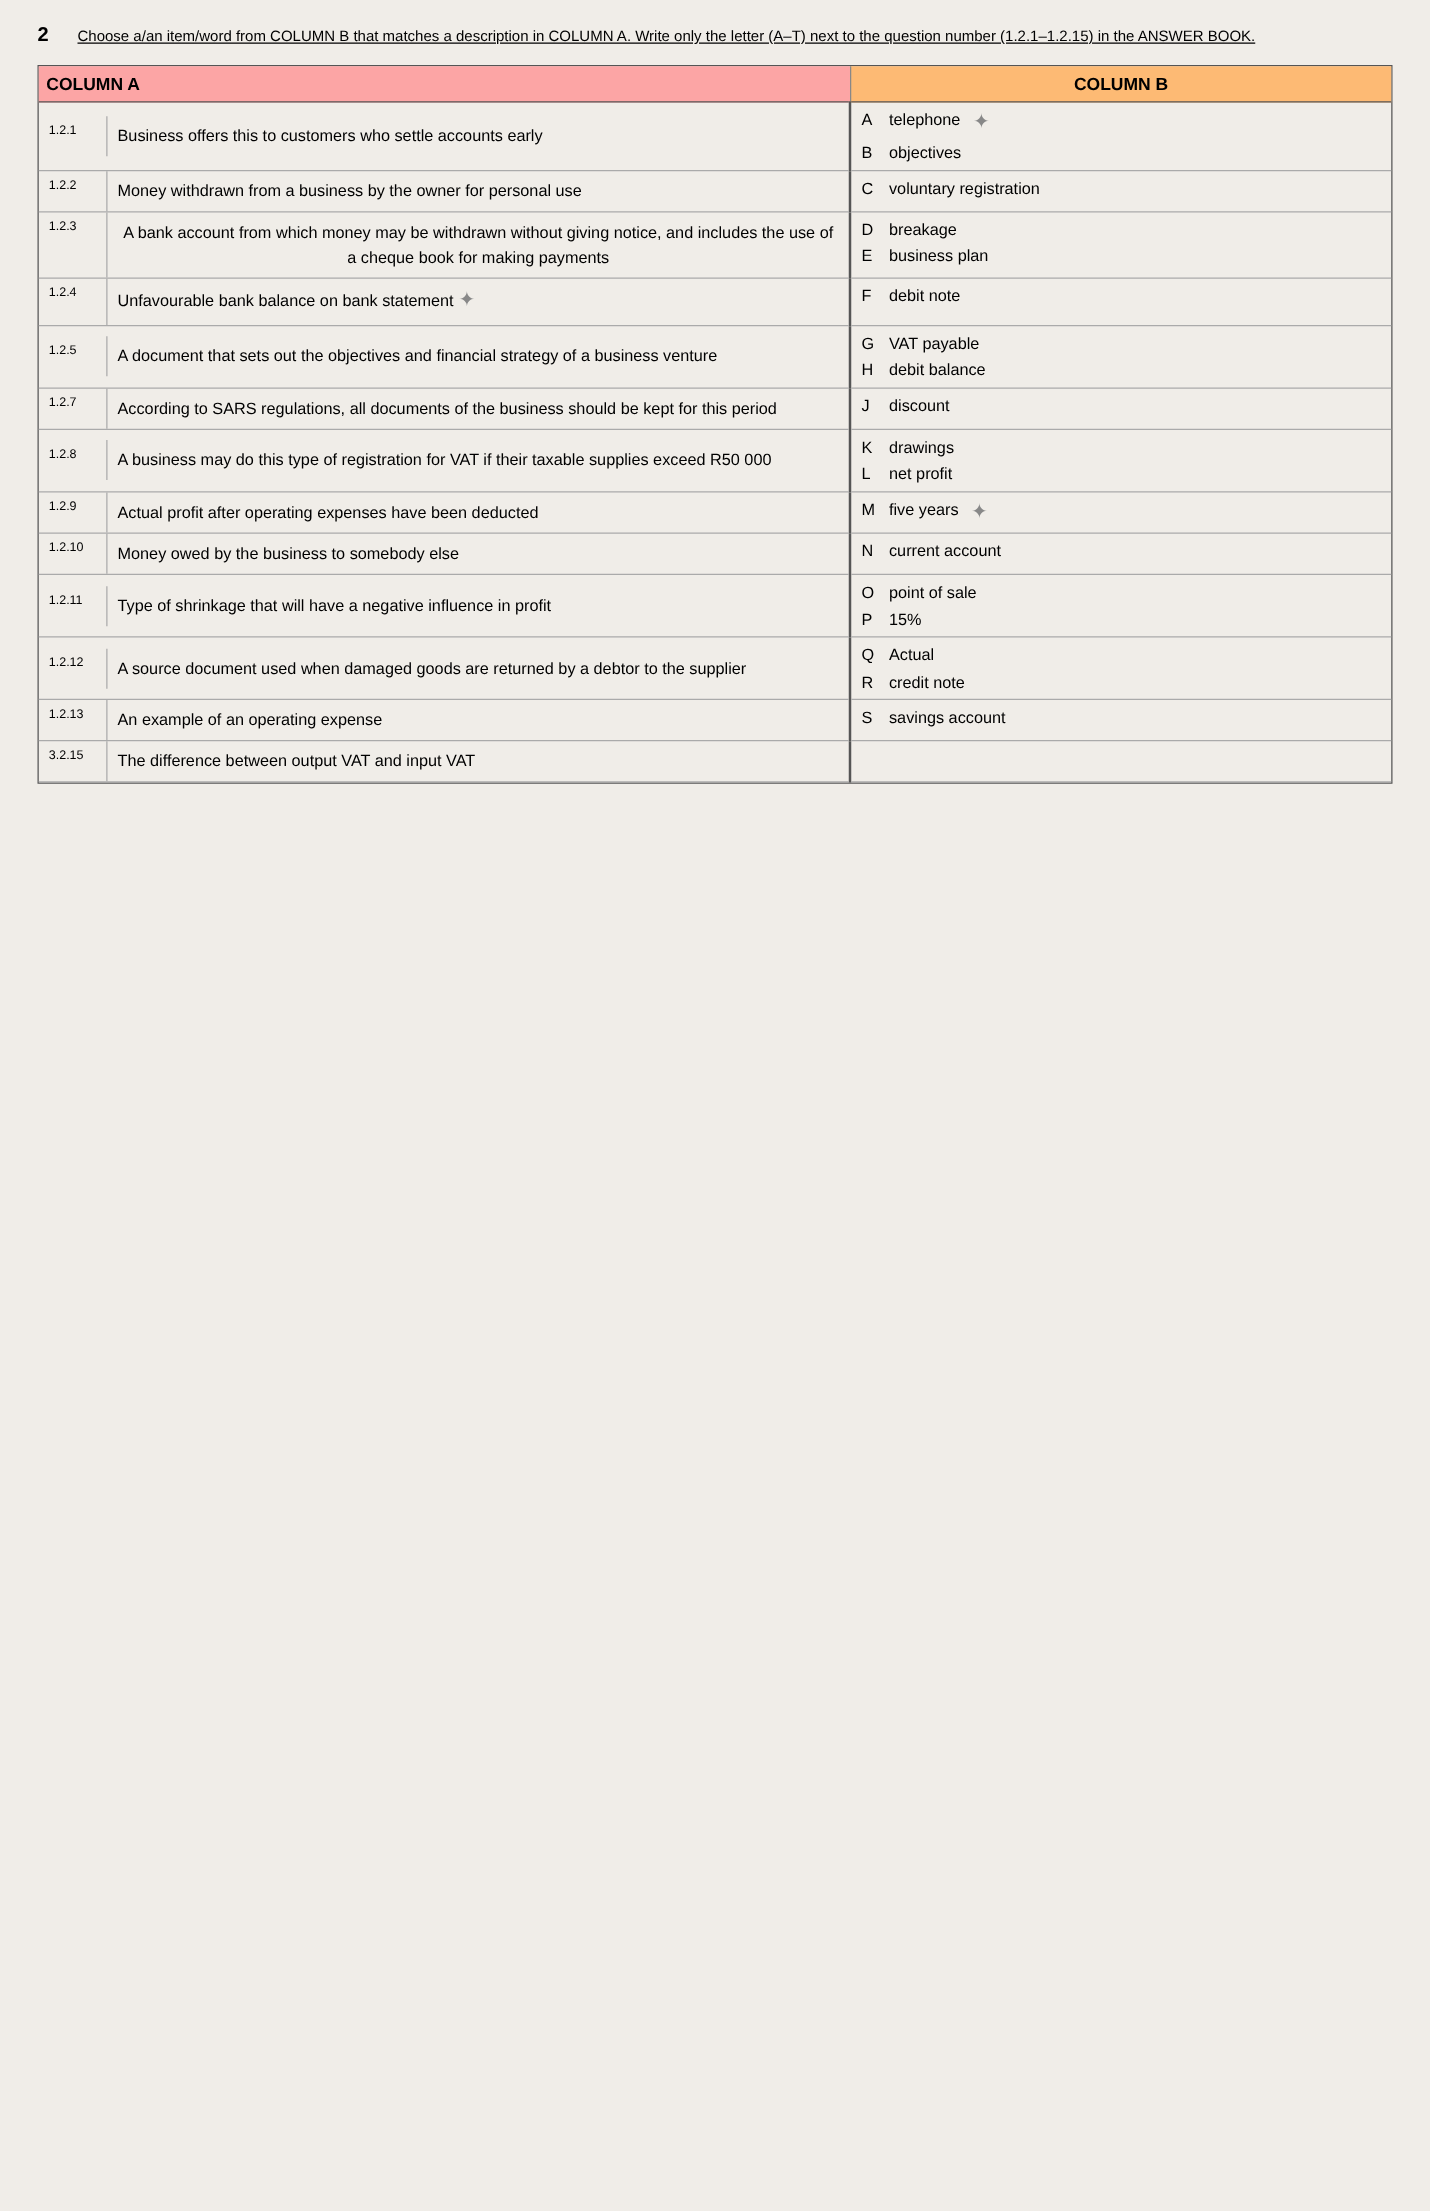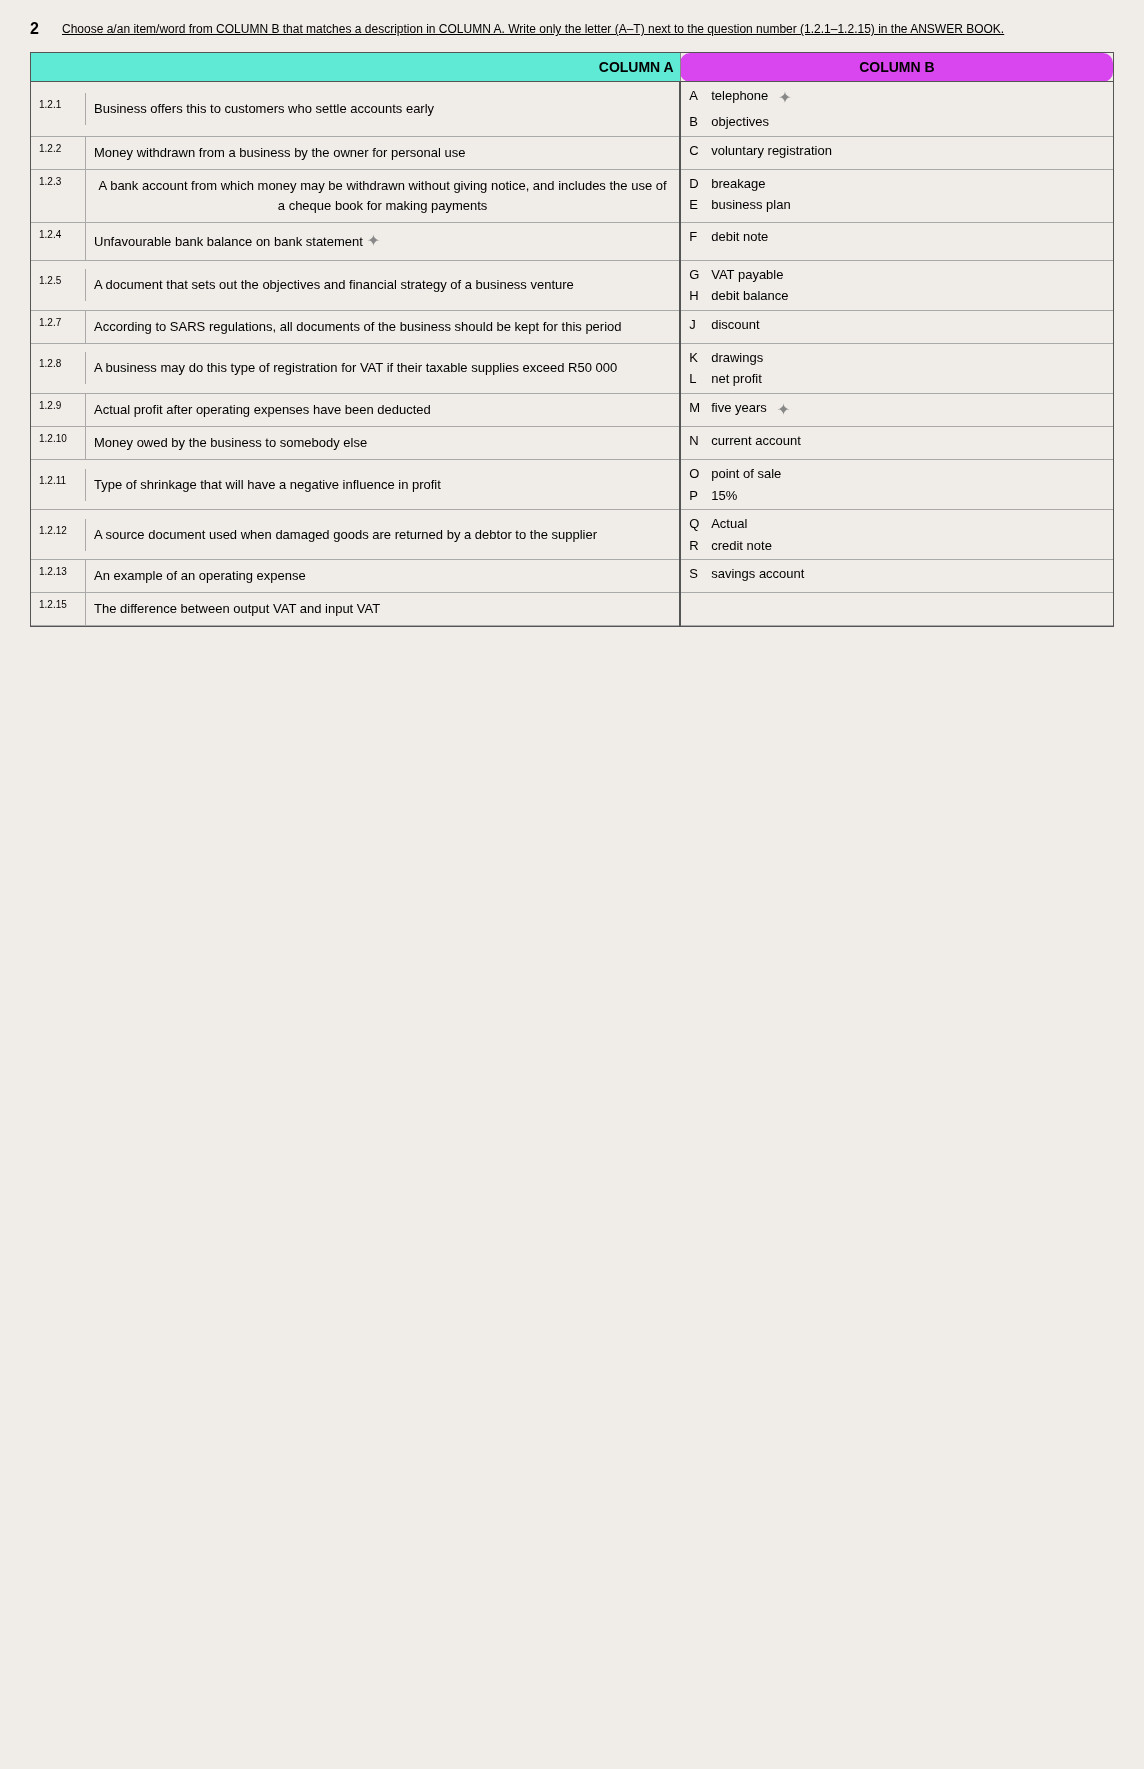--- a/index.html
+++ b/index.html
@@ -34,32 +34,31 @@
     .table-wrapper {
       border: 1.5px solid #555;
     }
     table {
       width: 100%;
       border-collapse: collapse;
     }
     .header-cell-a {
       border-right: 1px solid #888;
       border-bottom: 1.5px solid #555;
-      text-align: right;
+      text-align: left;
       font-weight: bold;
       padding: 6px;
-      background: #5eead4;
+      background: #fca5a5;
     }
     .header-cell-b {
       border-bottom: 1.5px solid #555;
       text-align: center;
       font-weight: bold;
       padding: 6px;
-      background: #d946ef;
-      border-radius: 10px;
+      background: #fdba74;
     }
     .data-row {
       border-bottom: 1px solid #aaa;
     }
     .left-cell {
       border-right: 2px solid #555;
       padding: 0;
       width: 60%;
     }
     .right-cell {
@@ -330,21 +329,21 @@
                 <div class="b-entry">
                   <span class="letter">S</span>
                   <span>savings account</span>
                 </div>
               </div>
             </td>
           </tr>
           <tr class="data-row">
             <td class="left-cell">
               <div class="left-inner">
-                <div class="num-cell">1.2.15</div>
+                <div class="num-cell">3.2.15</div>
                 <div class="desc-cell">The difference between output VAT and input VAT</div>
               </div>
             </td>
             <td class="right-cell">
               <div class="b-entries"></div>
             </td>
           </tr>
         </tbody>
     </table>
   </div>

